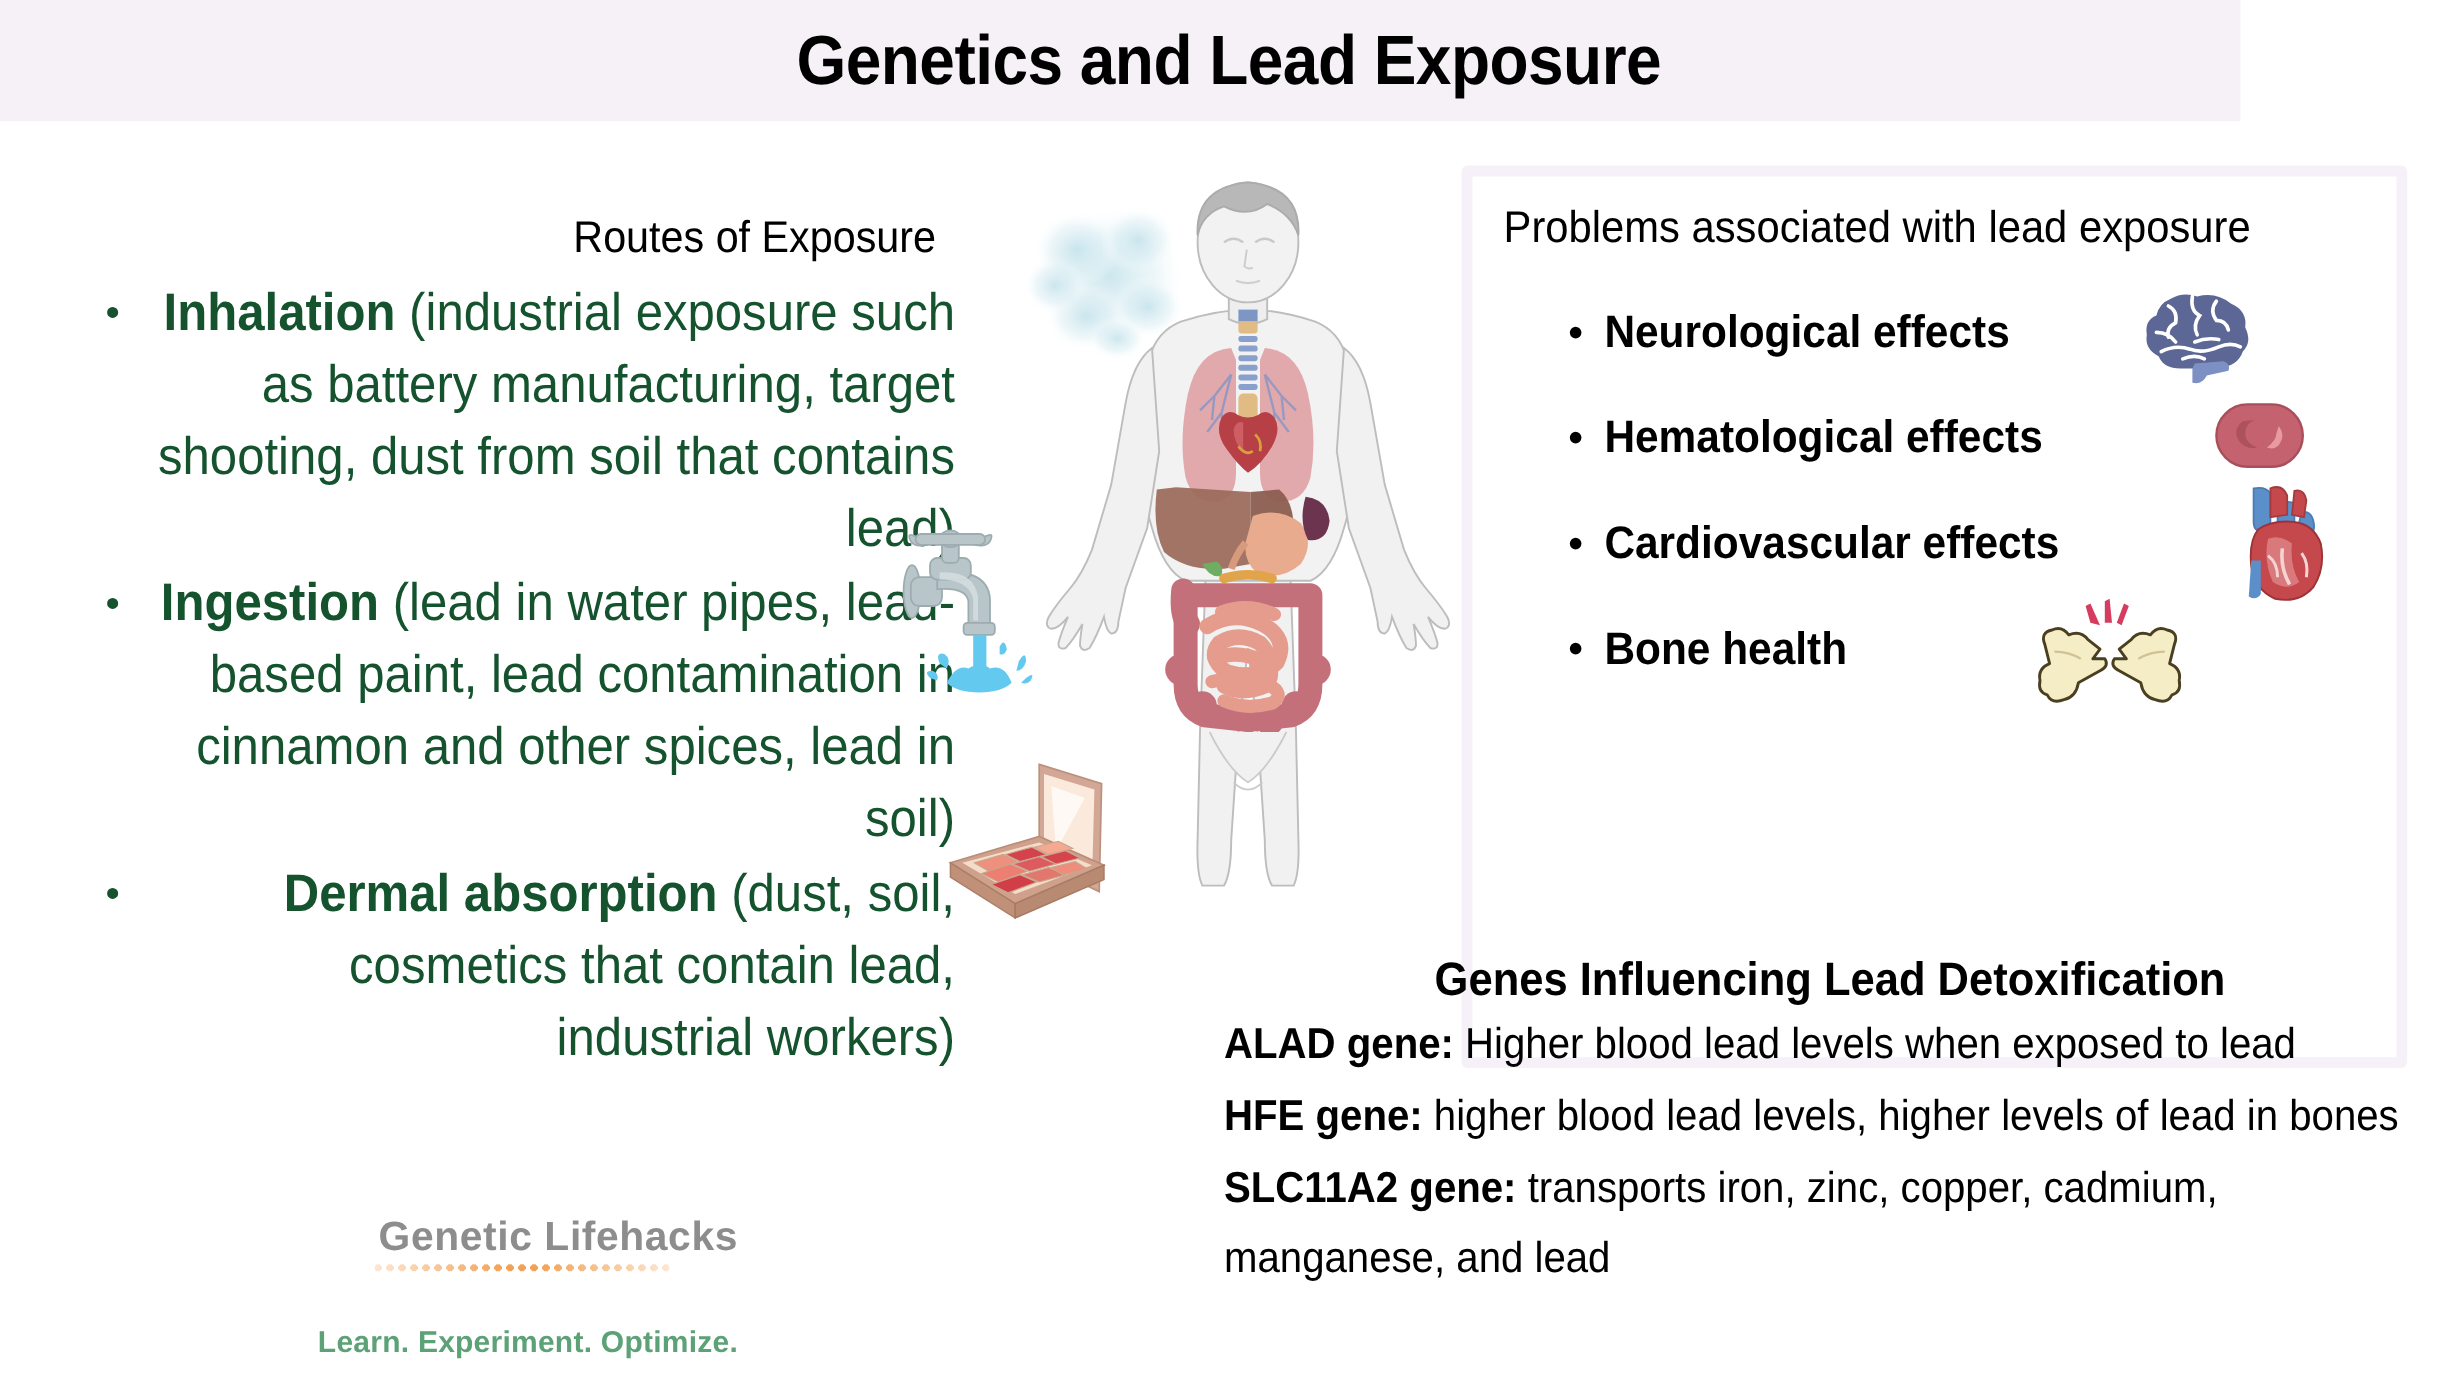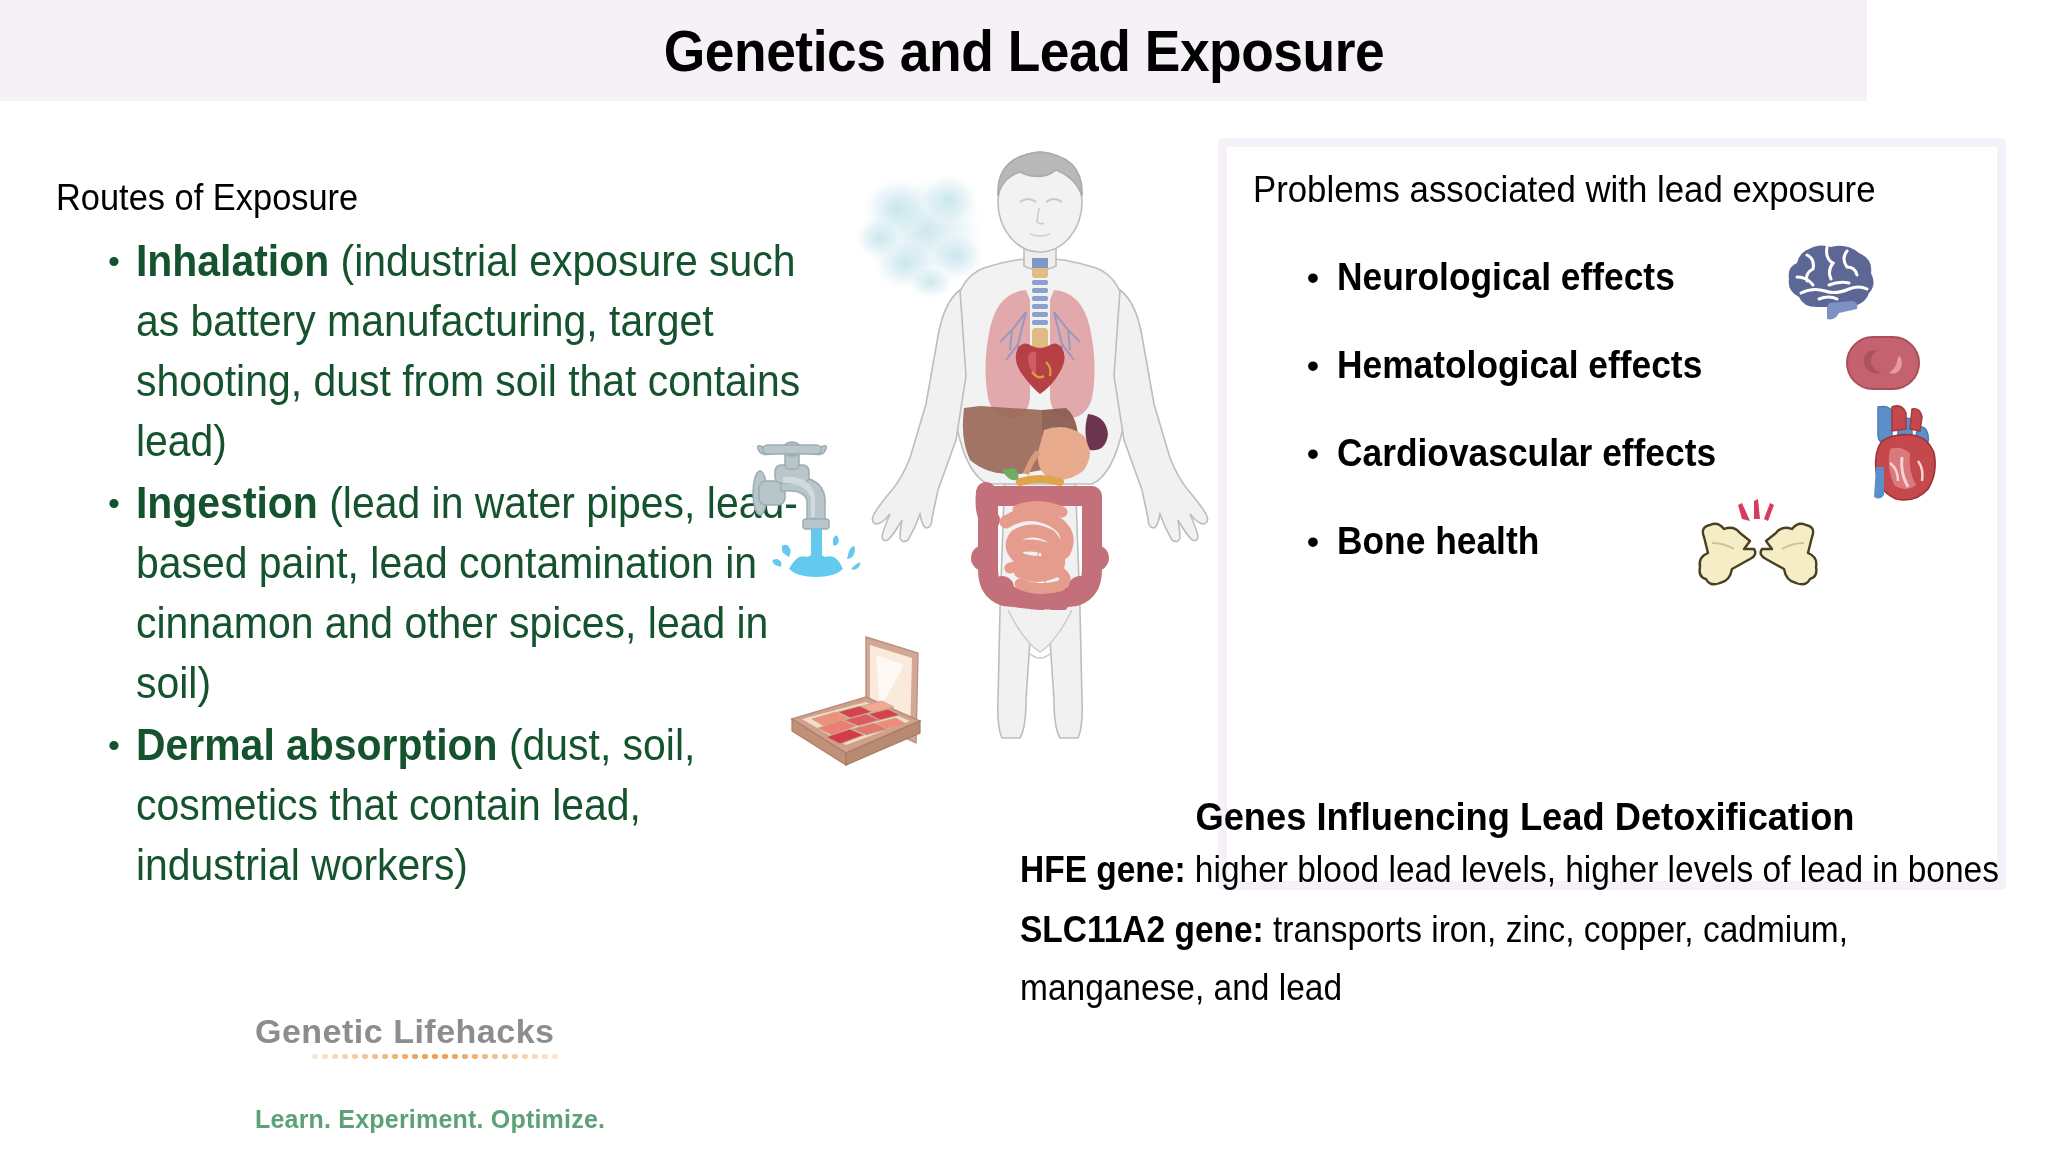--- a/index.html
+++ b/index.html
@@ -35,22 +35,23 @@
     font-weight: bold;
     letter-spacing: -0.5px;
     color: #000000;
     transform: scaleX(0.92);
     transform-origin: center center;
   }
 
   
   #routes-block {
     position: absolute;
-    left: 56px; top: 175px;
+    left: 36px; top: 175px;
     width: 800px;
+    text-align: right;
   }
   #routes-heading {
     font-size: 37px;
     color: #000;
     line-height: 1.25;
     transform: scaleX(0.93);
     transform-origin: left center;
     white-space: nowrap;
   }
   ul.routes-list {
@@ -160,21 +161,21 @@
     transform-origin: left top;
     width: 107.5%;
   }
   .gene-name { font-weight: bold; }
 
   
   #logo {
     position: absolute;
     left: 255px; top: 1012px;
     width: 360px;
-    text-align: left;
+    text-align: right;
   }
   #logo-name {
     font-size: 34px;
     font-weight: bold;
     color: #8d8d8d;
     letter-spacing: 0.5px;
   }
   #logo-dots {
     height: 9px;
     margin: 1px auto 2px auto;
@@ -455,20 +456,23 @@
         </span>
       </li>
 
 
     </ul>
   </div>
 
   <div id="genes-block">
     <div id="genes-heading">Genes Influencing Lead Detoxification</div>
     <div class="gene-line">
+        <span class="gene-inner"><span class="gene-name">ALAD gene:</span><span> Higher blood lead levels when exposed to lead</span></span>
+      </div>
+    <div class="gene-line">
         <span class="gene-inner"><span class="gene-name">HFE gene:</span><span> higher blood lead levels, higher levels of lead in bones</span></span>
       </div>
     <div class="gene-line">
         <span class="gene-inner"><span class="gene-name">SLC11A2 gene:</span><span> transports iron, zinc, copper, cadmium, manganese, and lead</span></span>
       </div>
   </div>
 
   <div id="logo">
     <div id="logo-name">Genetic Lifehacks</div>
     <div id="logo-dots"></div>

